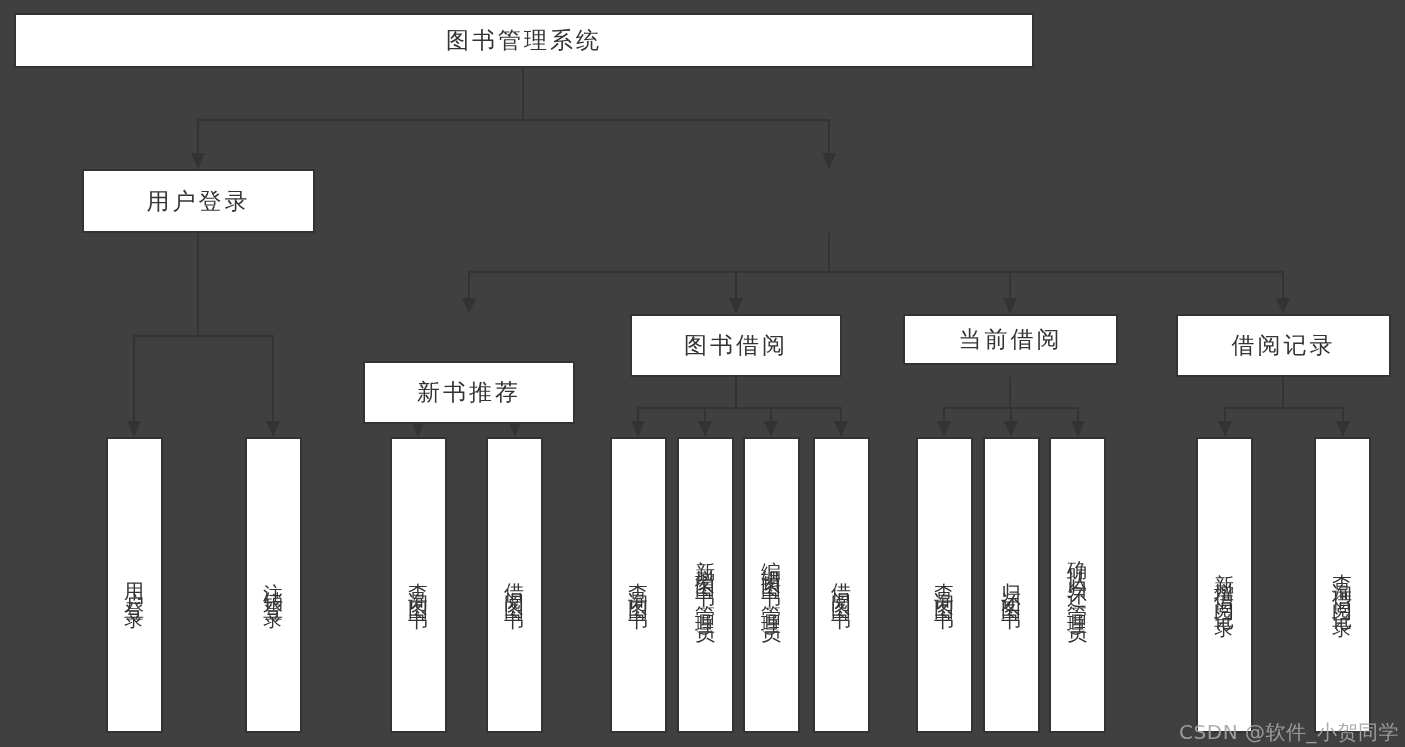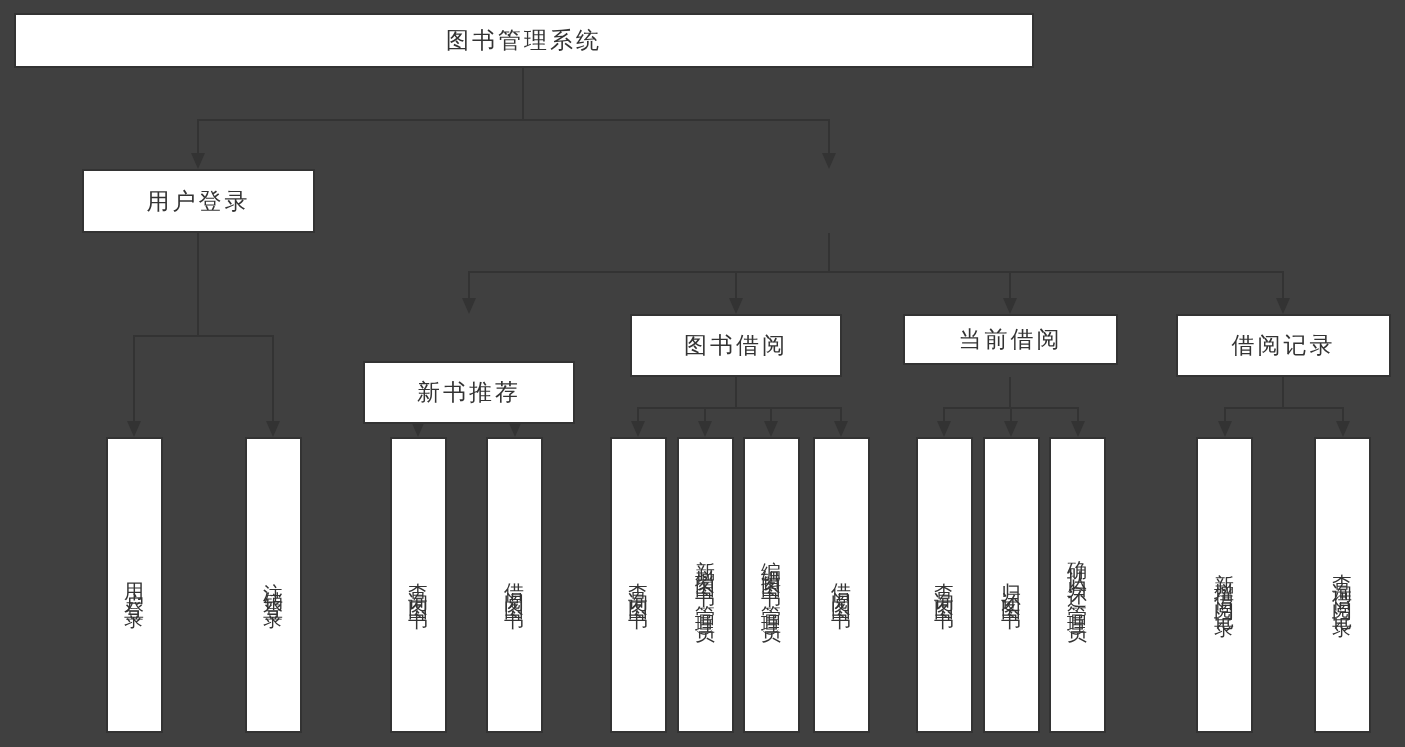--- a/index.html
+++ b/index.html
@@ -183,14 +183,15 @@
   <div class="vl" style="left:1077px;top:407px;height:15px"></div>
   <div class="ar" style="left:1071px;top:421px"></div>
 
   <div class="vl" style="left:1282px;top:377px;height:32px"></div>
   <div class="hl" style="left:1224px;top:407px;width:120px"></div>
   <div class="vl" style="left:1224px;top:407px;height:15px"></div>
   <div class="ar" style="left:1218px;top:421px"></div>
   <div class="vl" style="left:1342px;top:407px;height:15px"></div>
   <div class="ar" style="left:1336px;top:421px"></div>
 
+  <div id="watermark">CSDN @软件_小贺同学</div>
 
 </div>
 
 </body></html>

